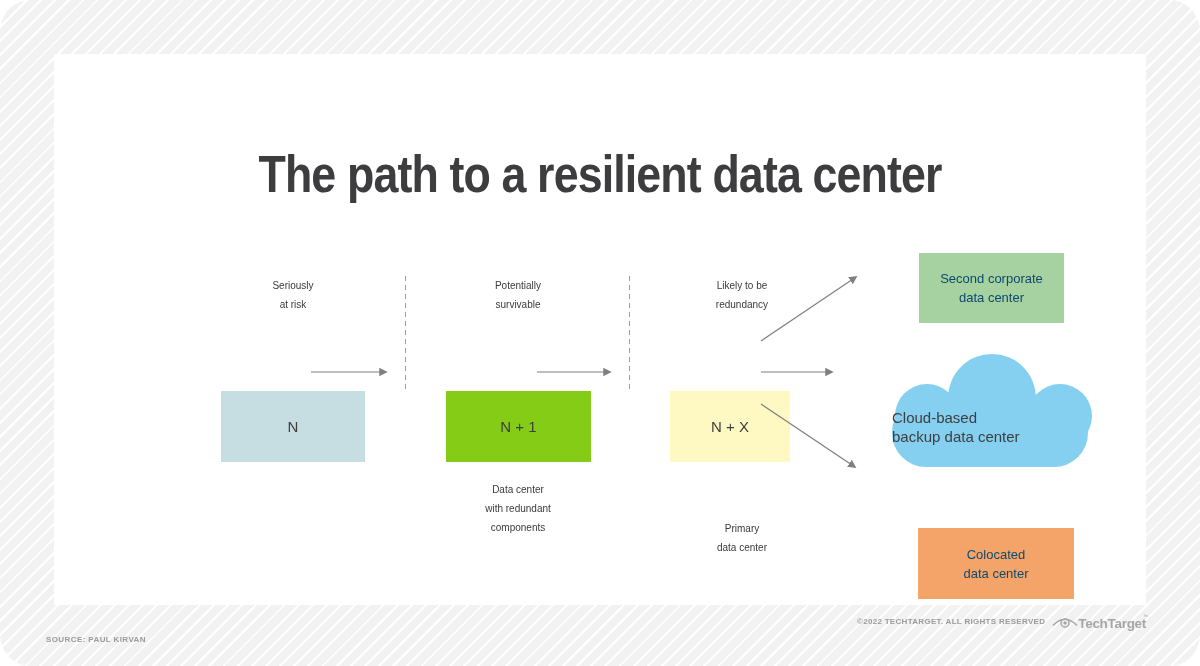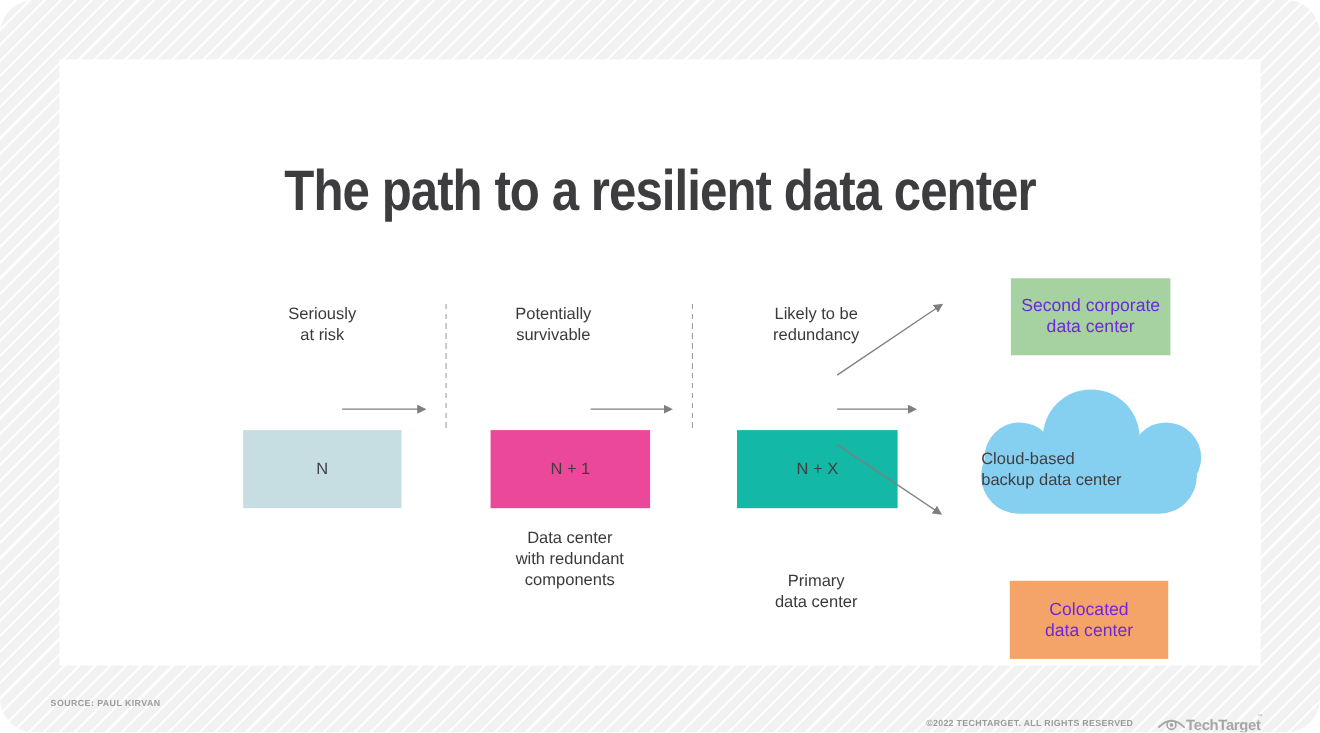--- a/index.html
+++ b/index.html
@@ -18,76 +18,76 @@
   }
 
   .title {
     position:absolute; left:0; top:90px; width:100%;
     text-align:center; font-size:52px; font-weight:bold; color:#3d3d3f;
     letter-spacing:-1px; transform:scaleX(0.86); transform-origin:50% 50%;
     white-space:nowrap;
   }
 
   .stage, .caption {
-    position:absolute; text-align:center; font-size:15px; line-height:19px;
+    position:absolute; text-align:center; font-size:10px; line-height:19px;
     color:#3a3a3a; white-space:pre-line;
   }
   .stage-1 { left:105px; top:222px; width:268px; }
-  .stage-2 { left:315px; top:222px; width:268px; }
+  .stage-2 { left:330px; top:222px; width:268px; }
   .stage-3 { left:554px; top:222px; width:268px; }
 
   .divider {
     position:absolute; top:222px; width:1px; height:116px;
     background:repeating-linear-gradient(180deg,#9e9e9e 0 5px,transparent 5px 9px);
   }
   .divider-1 { left:351px; }
   .divider-2 { left:575px; }
 
   .node {
     position:absolute; top:337px; height:71px;
     display:flex; align-items:center; justify-content:center;
     font-size:15px; color:#3e3e3e;
   }
   .node-n  { left:167px; width:144px; background:#c6dee1; }
-  .node-n1 { left:392px; width:145px; background:#ec4899; }
-  .node-nx { left:616px; width:146px; background:#14b8a6; }
+  .node-n1 { left:392px; width:145px; background:#84cc16; }
+  .node-nx { left:616px; width:120px; background:#fef9c3; }
 
   .caption-1 { left:154px; top:426px; width:170px; }
   .caption-2 { left:379px; top:426px; width:170px; }
   .caption-3 { left:603px; top:426px; width:170px;margin-top:39px; }
 
   .dest {
     position:absolute; display:flex; align-items:center; justify-content:center;
-    text-align:center; font-size:16px; line-height:19px; color:#6d28d9;
+    text-align:center; font-size:13px; line-height:19px; color:#0c4a6e;
     white-space:pre-line;
   }
   .dest-green  { left:865px; top:199px; width:145px; height:70px; background:#a6d1a1; }
-  .dest-orange { left:864px; top:474px; width:144px; height:71px; background:#f5a469; }
+  .dest-orange { left:864px; top:474px; width:156px; height:71px; background:#f5a469; }
 
   .cloud { position:absolute; left:838px; top:300px; width:196px; height:114px; }
   .cloud-part { position:absolute; background:#85cff1; }
   .cloud-body { left:0; top:44px; width:196px; height:69px; border-radius:34px; }
   .bump-top   { left:56px; top:0;    width:88px; height:88px; border-radius:50%; }
   .bump-left  { left:3px;  top:30px; width:64px; height:64px; border-radius:50%; }
   .bump-right { left:136px;top:30px; width:64px; height:64px; border-radius:50%; }
   .cloud-label {
     position:absolute; left:0; top:54px; width:100%;
     font-size:15px; line-height:19px; color:#3e3e3e;
     white-space:pre-line;
   }
 
   .arrows { position:absolute; left:0; top:0; width:1200px; height:666px; pointer-events:none; }
 
   .footer-source {
     position:absolute; left:46px; top:635px;
     font-size:8px; font-weight:bold; letter-spacing:0.4px; color:#9b9b9b;
   }
   .footer-right {
-    position:absolute; right:54px; top:652px;
-    display:flex; align-items:flex-end; gap:22px;
+    position:absolute; right:54px; top:616px;
+    display:flex; align-items:flex-end; gap:7px;
   }
   .copyright {
     font-size:8px; font-weight:bold; letter-spacing:0.3px; color:#9b9b9b;
     margin-bottom:5px; white-space:nowrap;
   }
   .brand { position:relative; display:flex; flex-direction:row; align-items:flex-start; }
   .brand-name { font-size:13.5px; font-weight:bold; color:#a6a6a6; letter-spacing:-0.3px; }
   .brand-tm { position:absolute; right:-2px; top:-3px; font-size:5px; color:#a6a6a6; }
 </style>
 </head>

